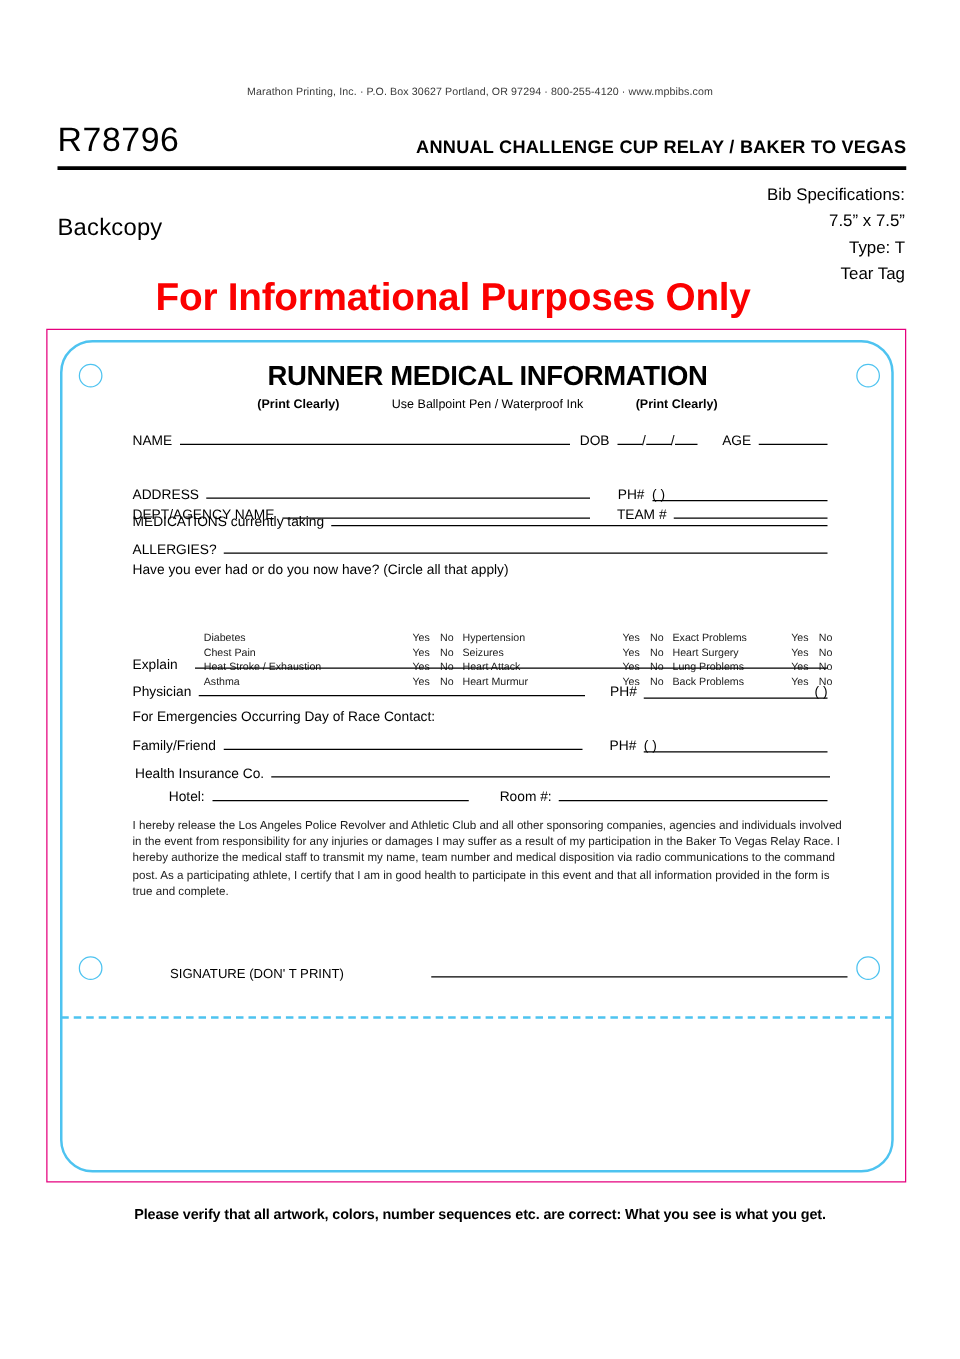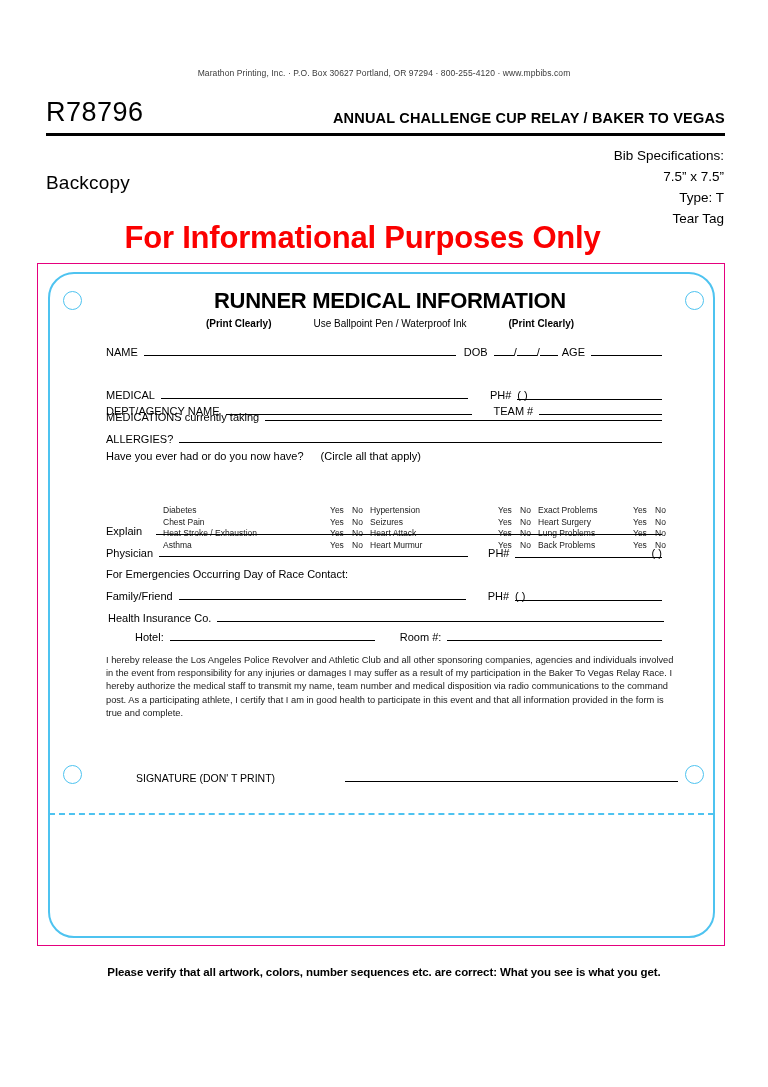--- a/index.html
+++ b/index.html
@@ -176,21 +176,21 @@
   .paren { letter-spacing: 0px; }
 
   
   .cond-question {
     position: absolute;
     left: 106px;
     top: 450px;
     font-size: 11px;
     white-space: nowrap;
   }
-  .cond-question .circle-note { margin-left: 14px; }
+  .cond-question .circle-note { }
 
   .cond-grid {
     position: absolute;
     left: 163px;
     top: 465px;
     width: 510px;
     font-size: 8.5px;
     color: #1a1a1a;
   }
   .cond-line {
@@ -296,34 +296,34 @@
 
 <div class="frow" style="top:345px; width:556px;">
   <span class="lbl">NAME</span>
   <span class="rule" style="width:312px;"></span>
   <span class="lbl" style="margin-left:8px;">DOB</span>
   <span class="rule" style="width:20px;"></span>
   <span>/</span>
   <span class="rule" style="width:20px;"></span>
   <span>/</span>
   <span class="rule" style="width:18px;"></span>
-  <span class="lbl" style="margin-left:4px;">AGE</span>
+  <span class="lbl" style="margin-left:20px;">AGE</span>
   <span class="rule grow"></span>
 </div>
 
 <div class="frow" style="top:384px; width:556px;margin-top:20px;">
   <span class="lbl">DEPT/AGENCY NAME</span>
   <span class="rule" style="width:246px;"></span>
   <span class="gap" style="width:22px;"></span>
   <span class="lbl">TEAM #</span>
   <span class="rule grow"></span>
 </div>
 
 <div class="frow" style="top:388px; width:556px;">
-  <span class="lbl">MEDICAL</span>
+  <span class="lbl">ADDRESS</span>
   <span class="rule" style="width:307px;"></span>
   <span class="gap" style="width:22px;"></span>
   <span class="lbl">PH#</span>
   <span class="rule grow paren">(          )</span>
 </div>
 
 <div class="frow" style="top:410px; width:556px;">
   <span class="lbl">MEDICATIONS currently taking</span>
   <span class="rule grow"></span>
 </div>

